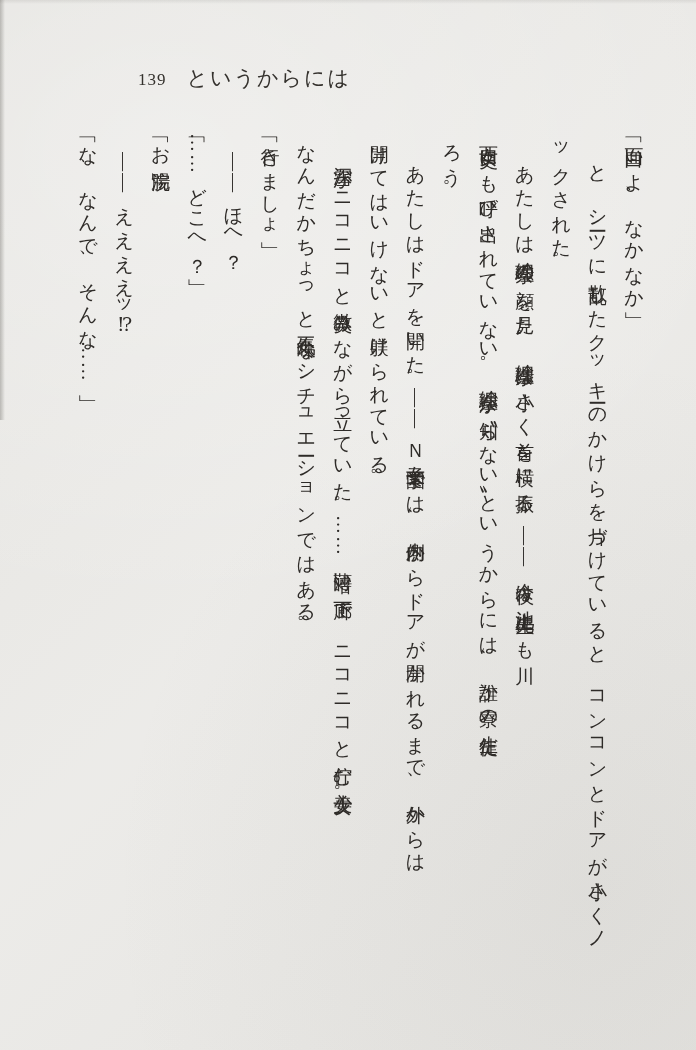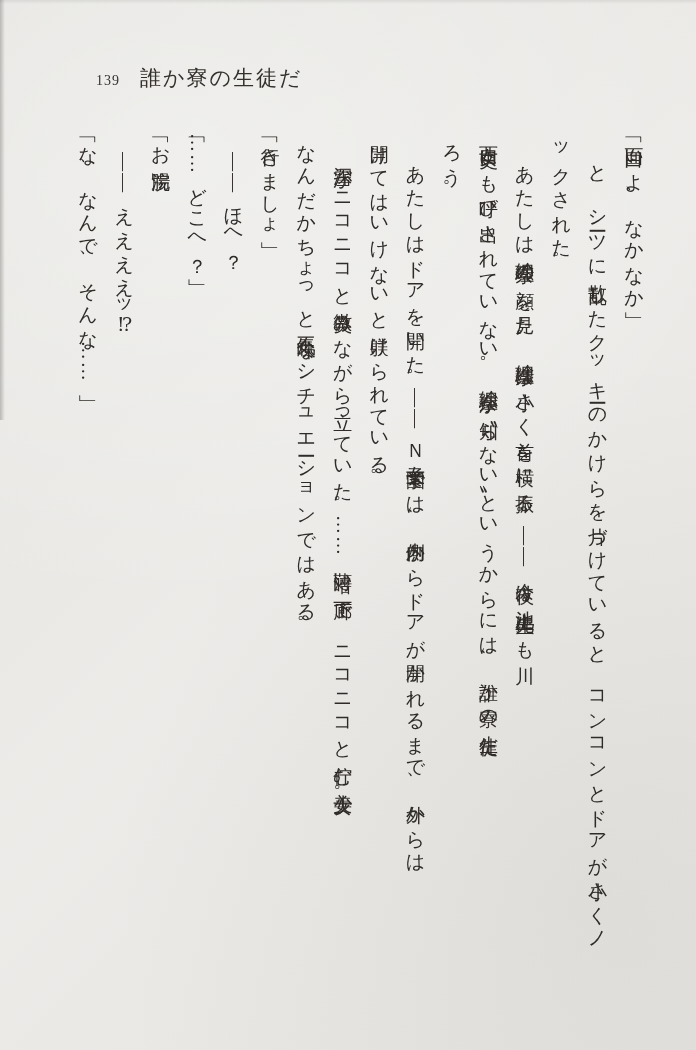--- a/index.html
+++ b/index.html
@@ -44,22 +44,23 @@
     left: 96px;
     top: 64px;
     display: flex;
     align-items: baseline;
     gap: 20px;
     font-size: 21px;
     letter-spacing: 2px;
     color: #34312d;
   }
   .running-head .page-number {
-    font-size: 14px;
+    font-size: 17px;
     letter-spacing: 1px;
+    margin-left: 42px;
   }
   .text-block {
     position: absolute;
     top: 131px;
     right: 44px;
     height: 880px;
     writing-mode: vertical-rl;
     text-orientation: mixed;
     font-size: 19px;
     letter-spacing: 2px;
@@ -78,21 +79,21 @@
 </head>
 <body>
 
 <div class="page">
 
   <div class="edge-shade-left"></div>
   <div class="edge-shade-top"></div>
 
   <header class="running-head">
     <span class="page-number">139</span>
-    <span class="chapter-title">誰か寮の生徒だ</span>
+    <span class="chapter-title">というからには</span>
   </header>
 
   <main class="text-block">
     <div class="line">「面白いよ、なかなか」</div>
     <div class="line indent">と、シーツに散乱したクッキーのかけらを片づけていると、コンコンとドアが小さくノ</div>
     <div class="line">ックされた。</div>
     <div class="line indent">あたしは絵理奈の顔を見た。絵理奈は小さく首を横に振る。――今夜は池上先生にも川</div>
     <div class="line">西女史にも呼び出されていない。絵理奈が〝知らない〟というからには、誰か寮の生徒だ</div>
     <div class="line">ろう。</div>
     <div class="line indent">あたしはドアを開いた。――Ｎ女子学園では、内側からドアが開かれるまで、外からは</div>

